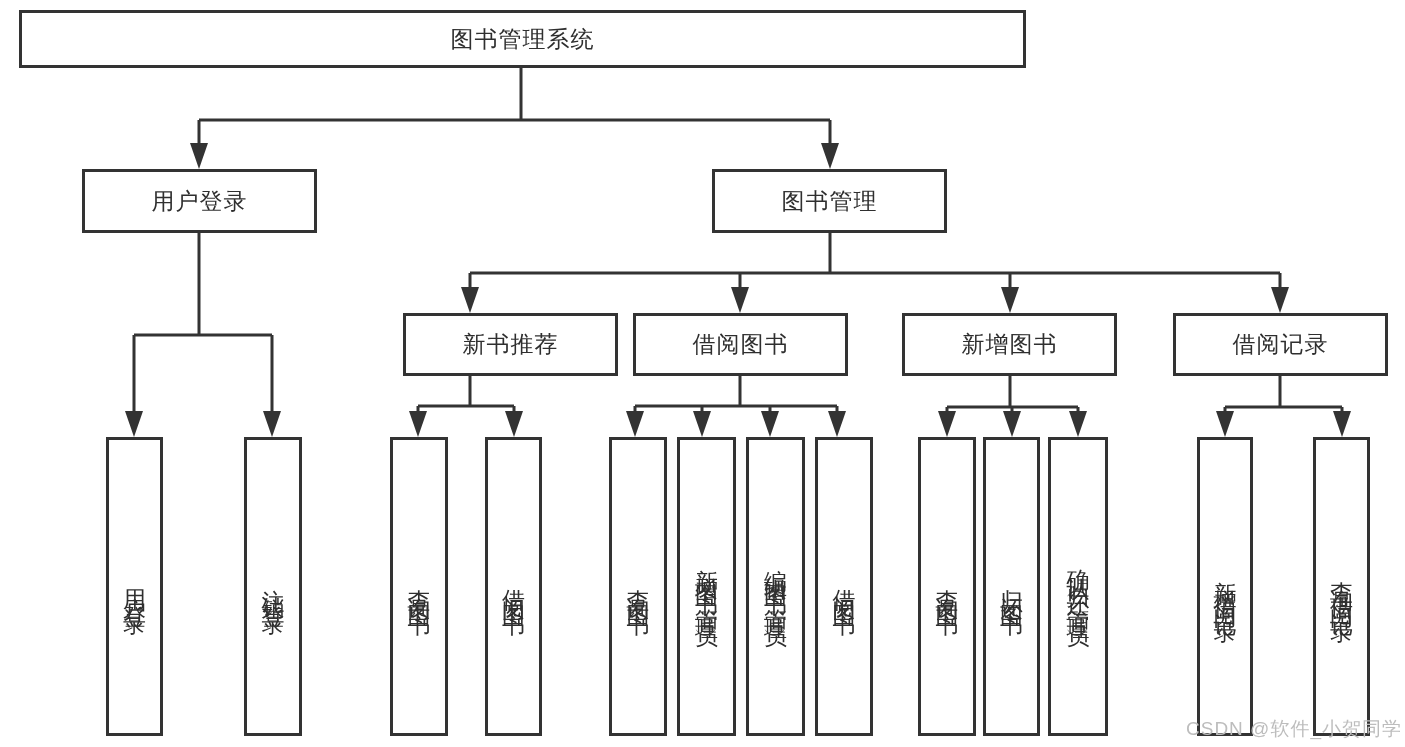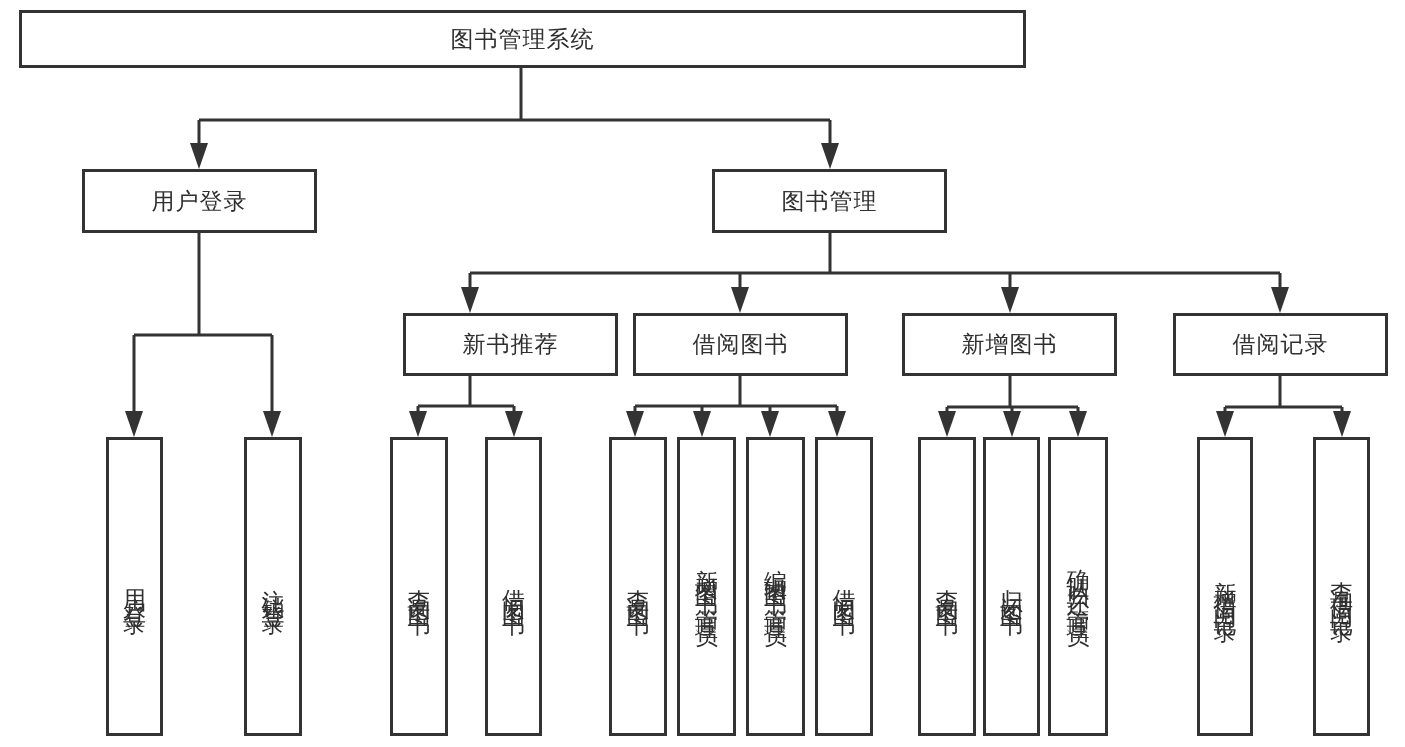--- a/index.html
+++ b/index.html
@@ -166,14 +166,15 @@
     <span class="v-label">确认归还（管理员）</span>
   </div>
 
   <div class="box" style="left:1197px; top:437px; width:56px; height:299px;">
     <span class="v-label">新增借阅记录</span>
   </div>
   <div class="box" style="left:1313px; top:437px; width:57px; height:299px;">
     <span class="v-label">查询借阅记录</span>
   </div>
 
+  <div class="watermark">CSDN @软件_小贺同学</div>
 
 </div>
 
 </body></html>

